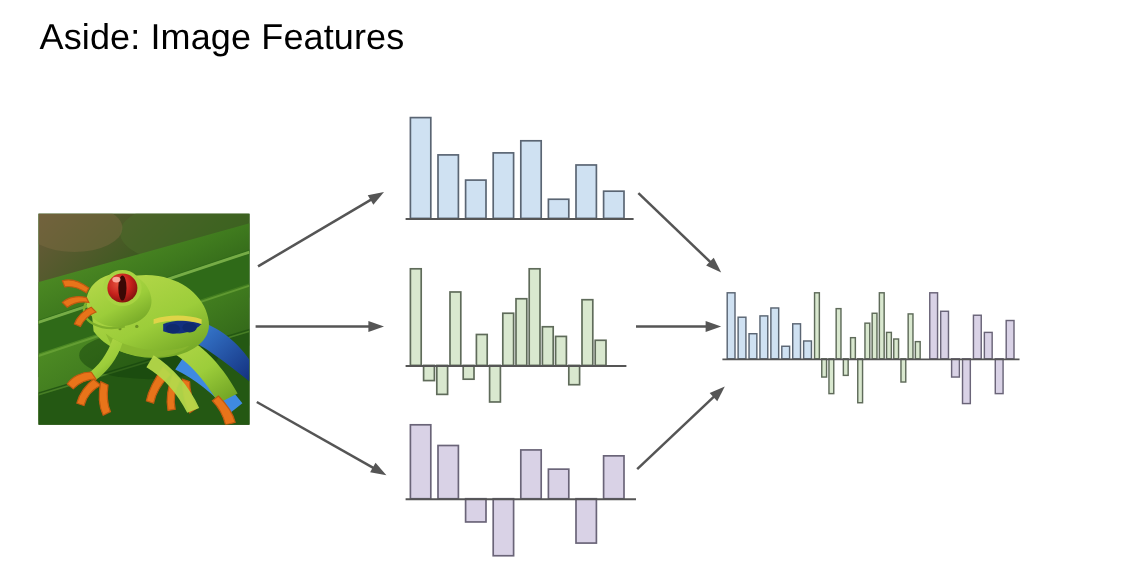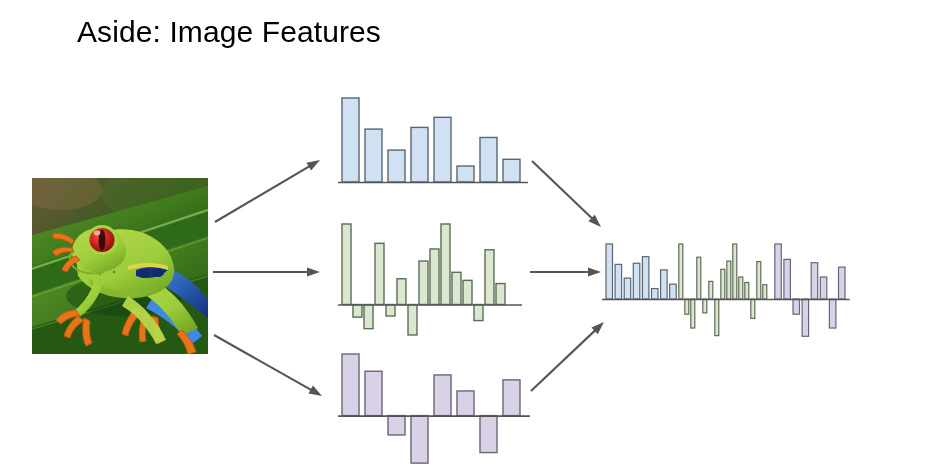--- a/index.html
+++ b/index.html
@@ -14,21 +14,20 @@
 
   
   #title{
     position:absolute;
     left:33px;top:14px;
     font-size:30px;
     line-height:36px;
     color:#000000;
     letter-spacing:0.1px;
     white-space:nowrap;
-    margin-left:44px;
   }
 
   
   #photo{
     position:absolute;
     left:32px;top:178px;
     width:176px;height:176px;
     overflow:hidden;
     background:#2d5a16;
   }

